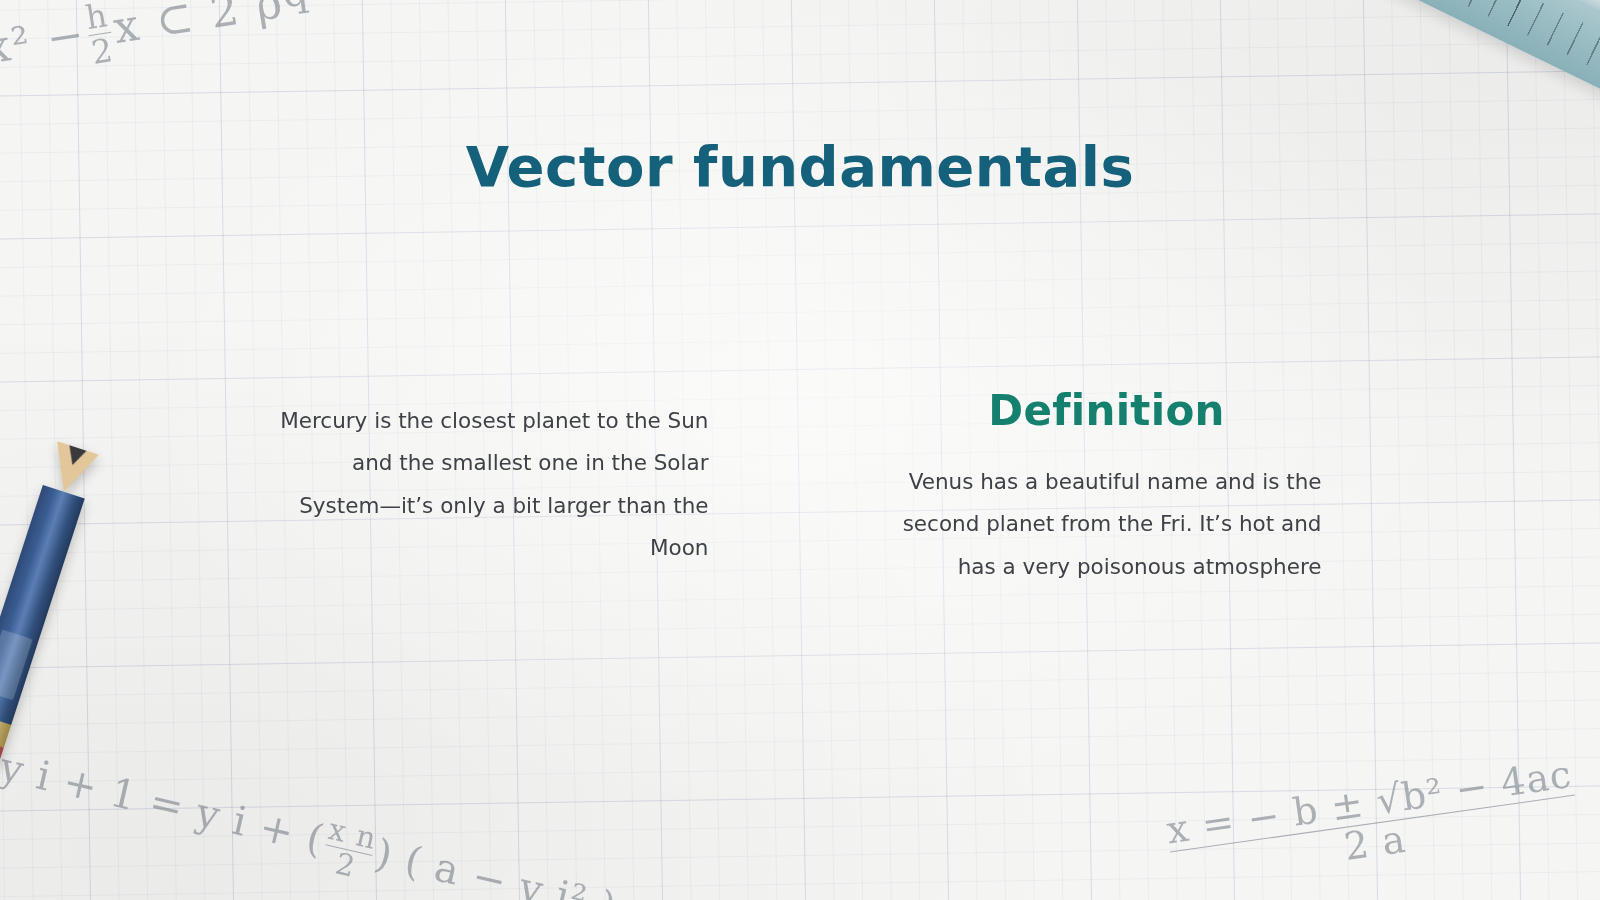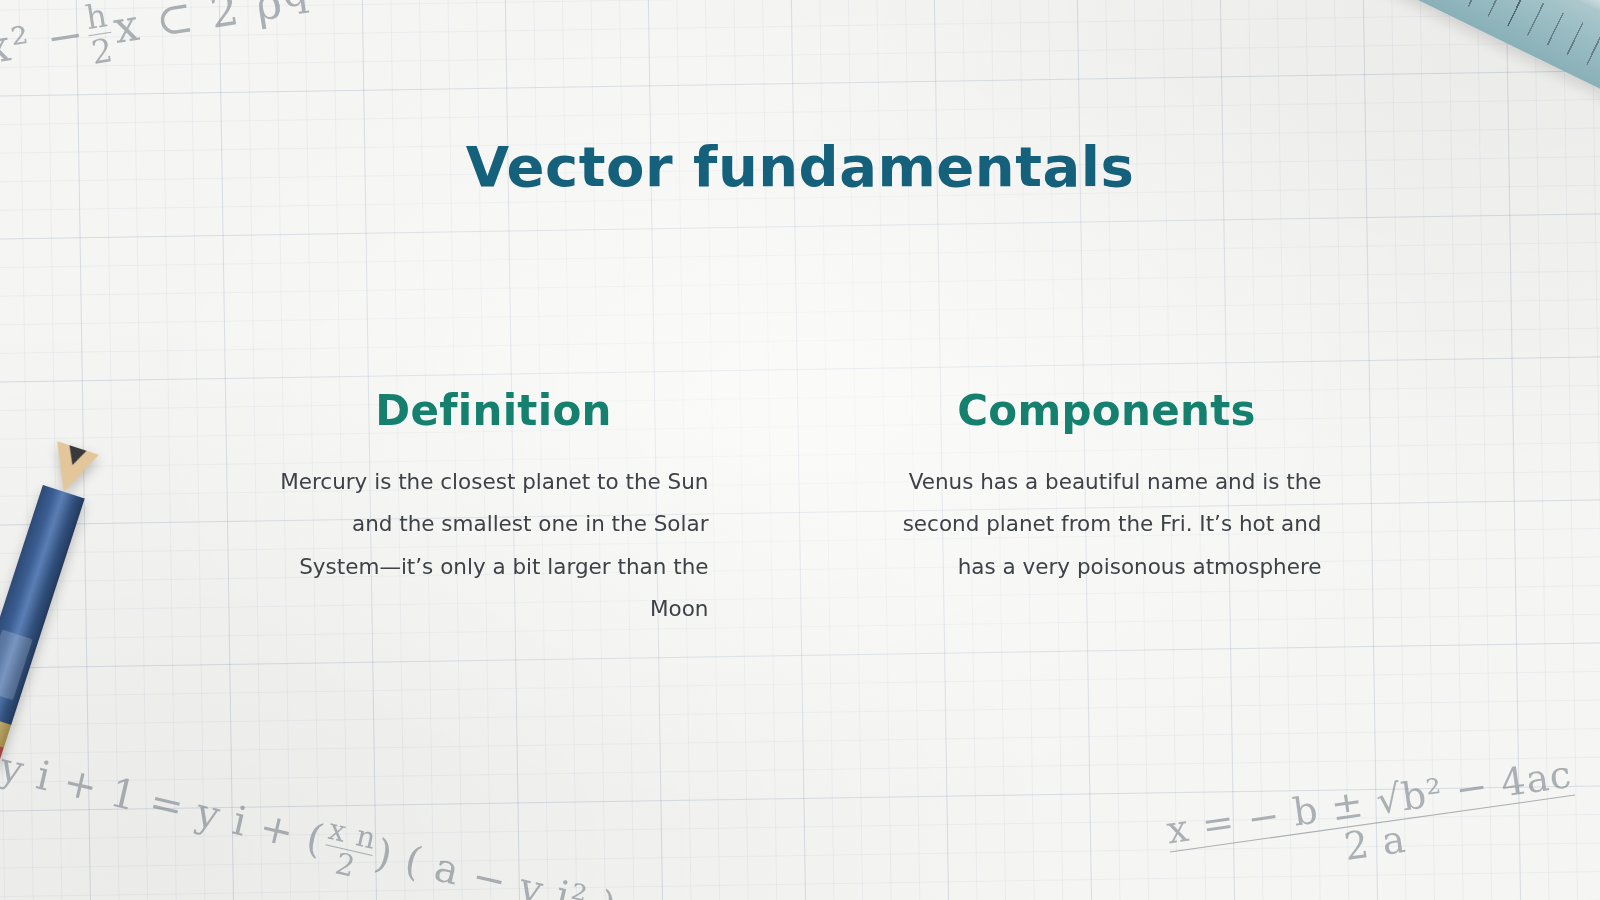--- a/index.html
+++ b/index.html
@@ -278,24 +278,23 @@
     </div>
     <div class="band"></div>
     <div class="eraser"></div>
   </div>
 
   <h1 class="title">Vector fundamentals</h1>
 
   <div class="columns">
 
     <div class="column">
-      <h2 class="col-heading">Definition</h2>
       <p class="col-body">Mercury is the closest planet to the Sun and the smallest one in the Solar System—it’s only a bit larger than the Moon</p>
     </div>
 
     <div class="column">
-      <h2 class="col-heading">Components</h2>
+      <h2 class="col-heading">Definition</h2>
       <p class="col-body">Venus has a beautiful name and is the second planet from the Fri. It’s hot and has a very poisonous atmosphere</p>
     </div>
 
   </div>
 
 </div>
 
 </body></html>

